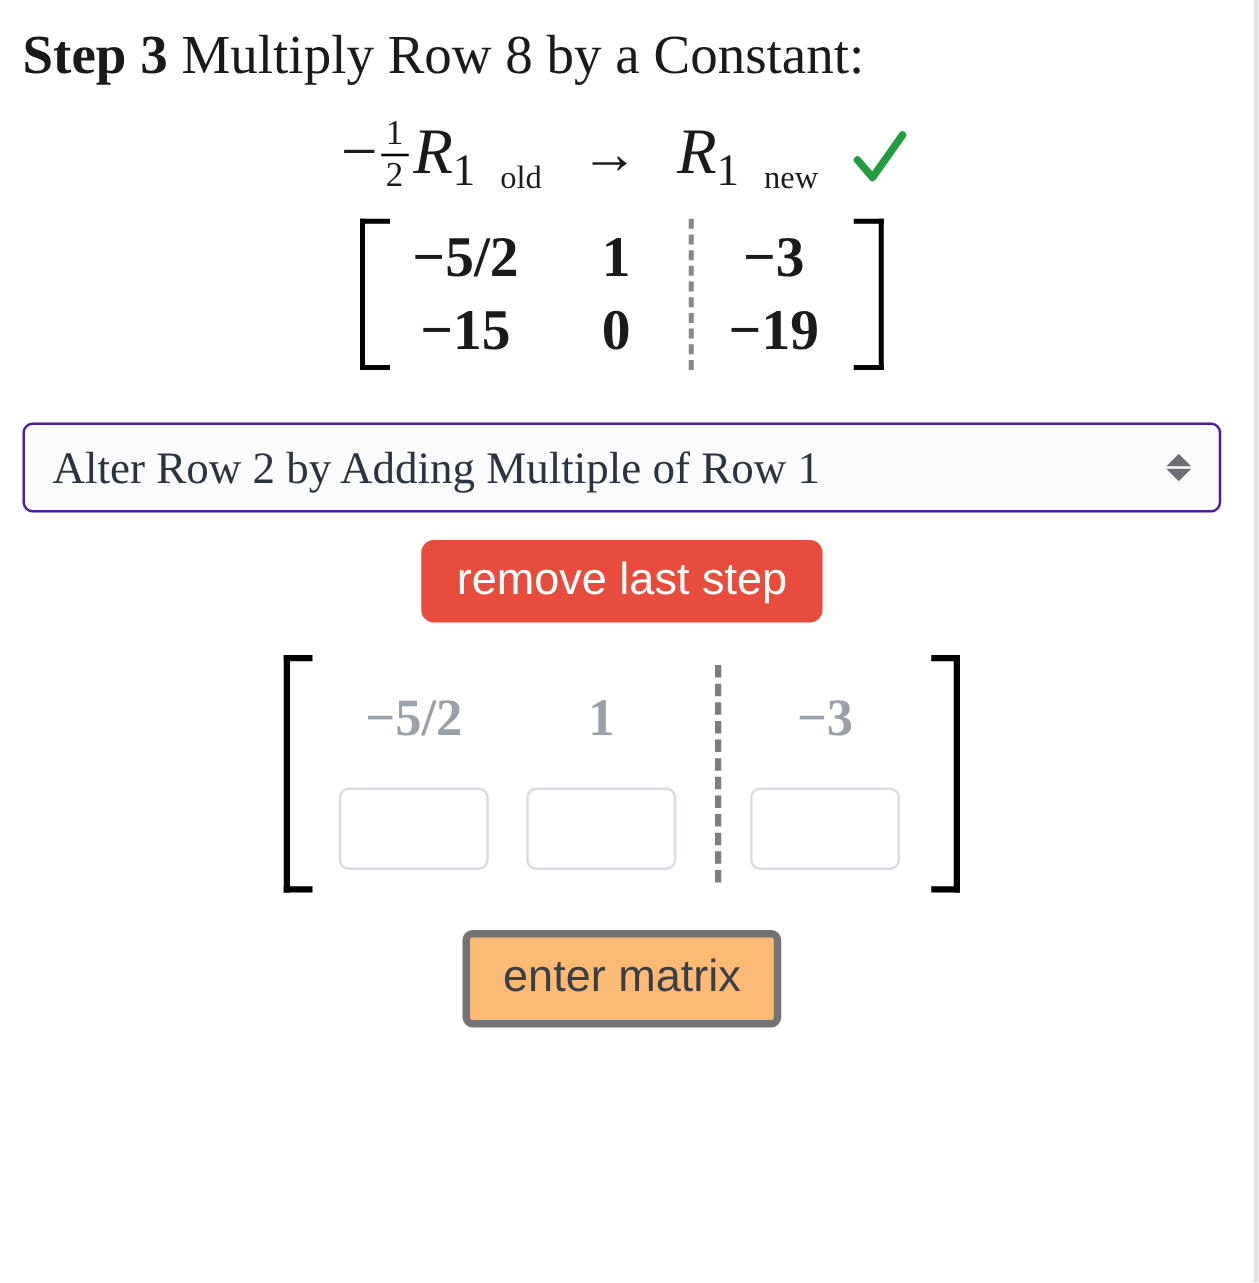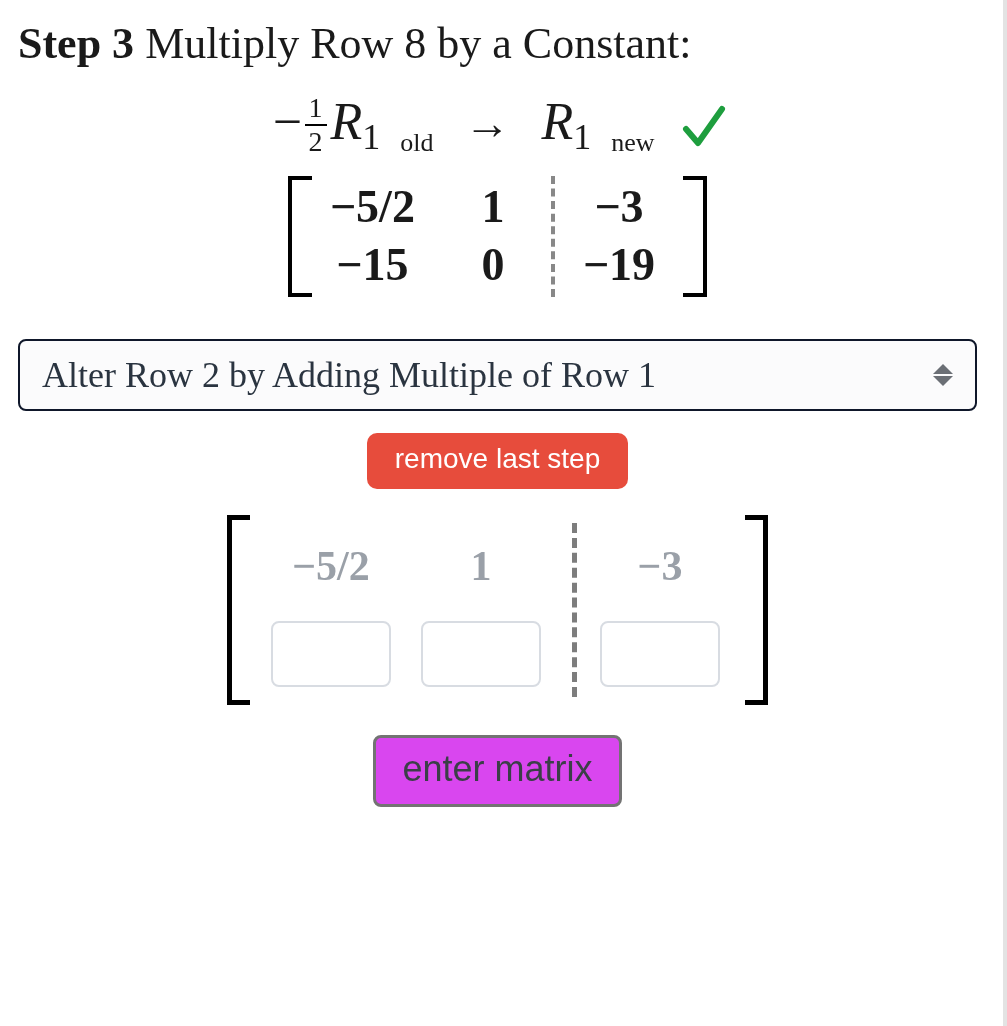--- a/index.html
+++ b/index.html
@@ -103,21 +103,21 @@
   .mcell { font-weight: 700; min-width: 60px; }
 
   
   .select-row {
     display: flex;
     justify-content: stretch;
     margin: 0 0 22px 0;
   }
   .select-box {
     flex: 1;
-    border: 2px solid #0f172a;
+    border: 2px solid #4c1d95;
     border-radius: 8px;
     background: #fbfbfc;
     height: 68px;
     display: flex;
     align-items: center;
     justify-content: space-between;
     padding: 0 22px;
     font-size: 36px;
     color: #2a3440;
     cursor: pointer;
@@ -130,21 +130,21 @@
   .caret { width: 0; height: 0; border-left: 10px solid transparent; border-right: 10px solid transparent; }
   .caret.up   { border-bottom: 10px solid #6b6f75; }
   .caret.down { border-top: 10px solid #6b6f75; }
 
   
   .btn-row { text-align: center; margin-bottom: 26px; }
   .remove-btn {
     display: inline-block;
     background: #e74c3c;
     color: #fff;
-    font-size: 28px;
+    font-size: 36px;
     padding: 10px 28px 14px 28px;
     border-radius: 10px;
     border: none;
     cursor: pointer;
   }
 
   
   .ematrix-wrap {
     display: flex;
     justify-content: center;
@@ -199,23 +199,23 @@
     background: #fff;
     font-size: 36px;
     text-align: center;
     box-sizing: border-box;
   }
 
   
   .enter-row { text-align: center; }
   .enter-btn {
     display: inline-block;
-    border: 3px solid #737373;
+    border: 6px solid #737373;
     border-radius: 8px;
-    background: #d946ef;
+    background: #fdba74;
     color: #3a3f47;
     font-size: 36px;
     padding: 10px 26px 14px 26px;
     cursor: pointer;
   }
 </style>
 </head>
 <body>
 
 <div class="page">

